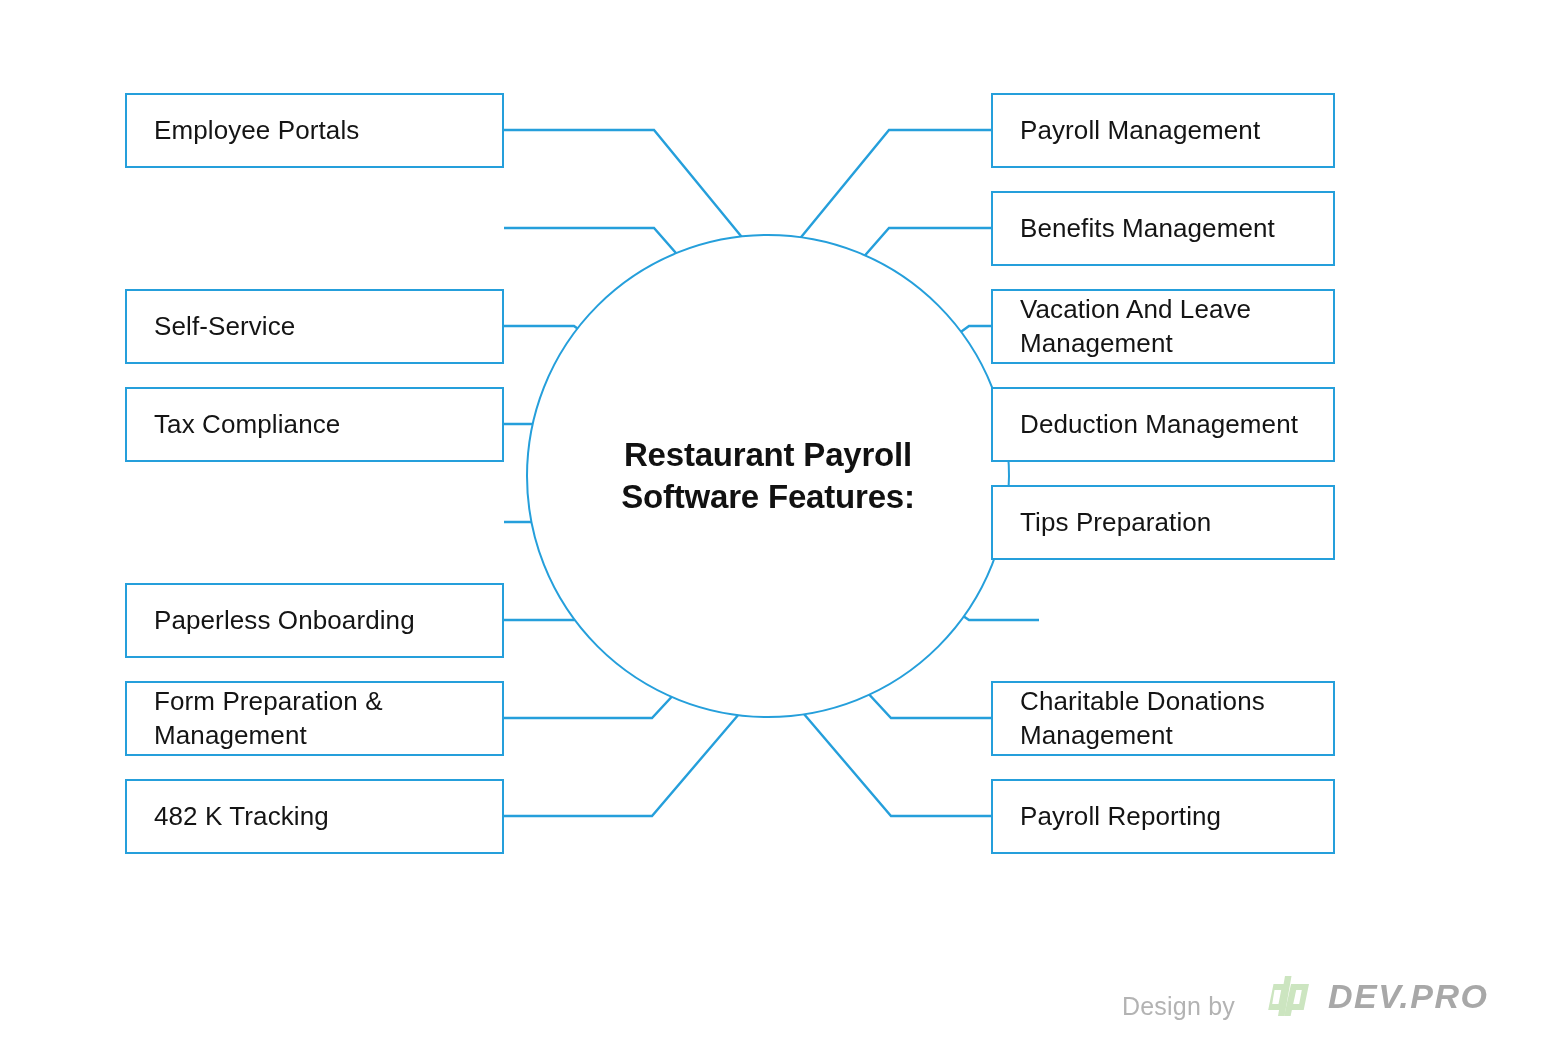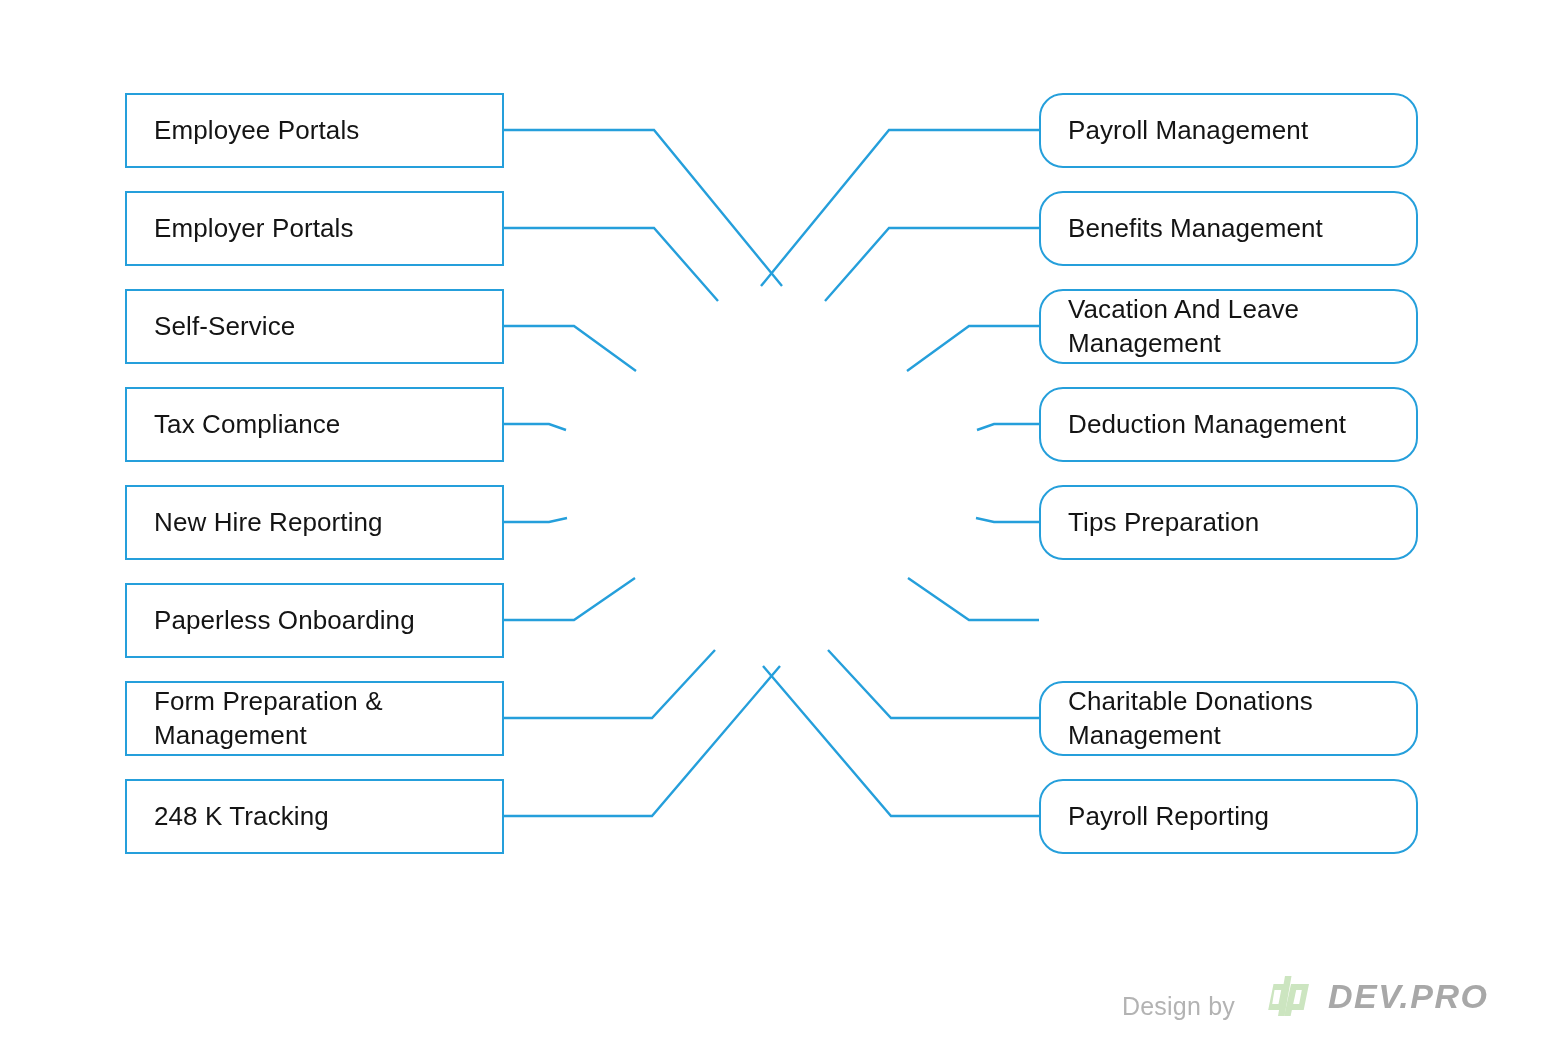--- a/index.html
+++ b/index.html
@@ -74,21 +74,21 @@
   }
   .node-label {
     font-size: 26px;
     color: #141414;
     line-height: 1.28;
     letter-spacing: 0.1px;
     white-space: pre-line;
   }
 
   .col-left  { left: 125px; width: 379px; }
-  .col-right { left: 1039px; width: 379px; border-radius: 24px; }
+  .col-right { left: 991px; width: 344px; }
 
   
   #credit {
     position: absolute;
     left: 1122px;
     top: 968px;
     height: 56px;
     display: flex;
     align-items: center;
     z-index: 3;
@@ -137,45 +137,44 @@
       <path d="M1039,228 L889,228 L825,301"></path>
       <path d="M1039,326 L969,326 L907,371"></path>
       <path d="M1039,424 L994,424 L977,430"></path>
       <path d="M1039,522 L994,522 L976,518"></path>
       <path d="M1039,620 L969,620 L908,578"></path>
       <path d="M1039,718 L891,718 L828,650"></path>
       <path d="M1039,816 L891,816 L763,666"></path>
     </g>
   </svg>
 
+  <div id="hub">
+    <div id="hub-title">Restaurant
+Payroll Software
+Features:</div>
+  </div>
 
   <div class="node col-left" style="top:93px">
     <span class="node-label">Employee Portals</span>
   </div>
-  <div class="node col-left" style="top:191px">
-    <span class="node-label">Employer Portals</span>
-  </div>
   <div class="node col-left" style="top:289px">
     <span class="node-label">Self-Service</span>
   </div>
   <div class="node col-left" style="top:387px">
     <span class="node-label">Tax Compliance</span>
-  </div>
-  <div class="node col-left" style="top:485px">
-    <span class="node-label">New Hire Reporting</span>
   </div>
   <div class="node col-left" style="top:583px">
     <span class="node-label">Paperless Onboarding</span>
   </div>
   <div class="node col-left" style="top:681px">
     <span class="node-label">Form Preparation &amp;
 Management</span>
   </div>
   <div class="node col-left" style="top:779px">
-    <span class="node-label">248 K Tracking</span>
+    <span class="node-label">482 K Tracking</span>
   </div>
 
   <div class="node col-right" style="top:93px">
     <span class="node-label">Payroll Management</span>
   </div>
   <div class="node col-right" style="top:191px">
     <span class="node-label">Benefits Management</span>
   </div>
   <div class="node col-right" style="top:289px">
     <span class="node-label">Vacation And Leave

